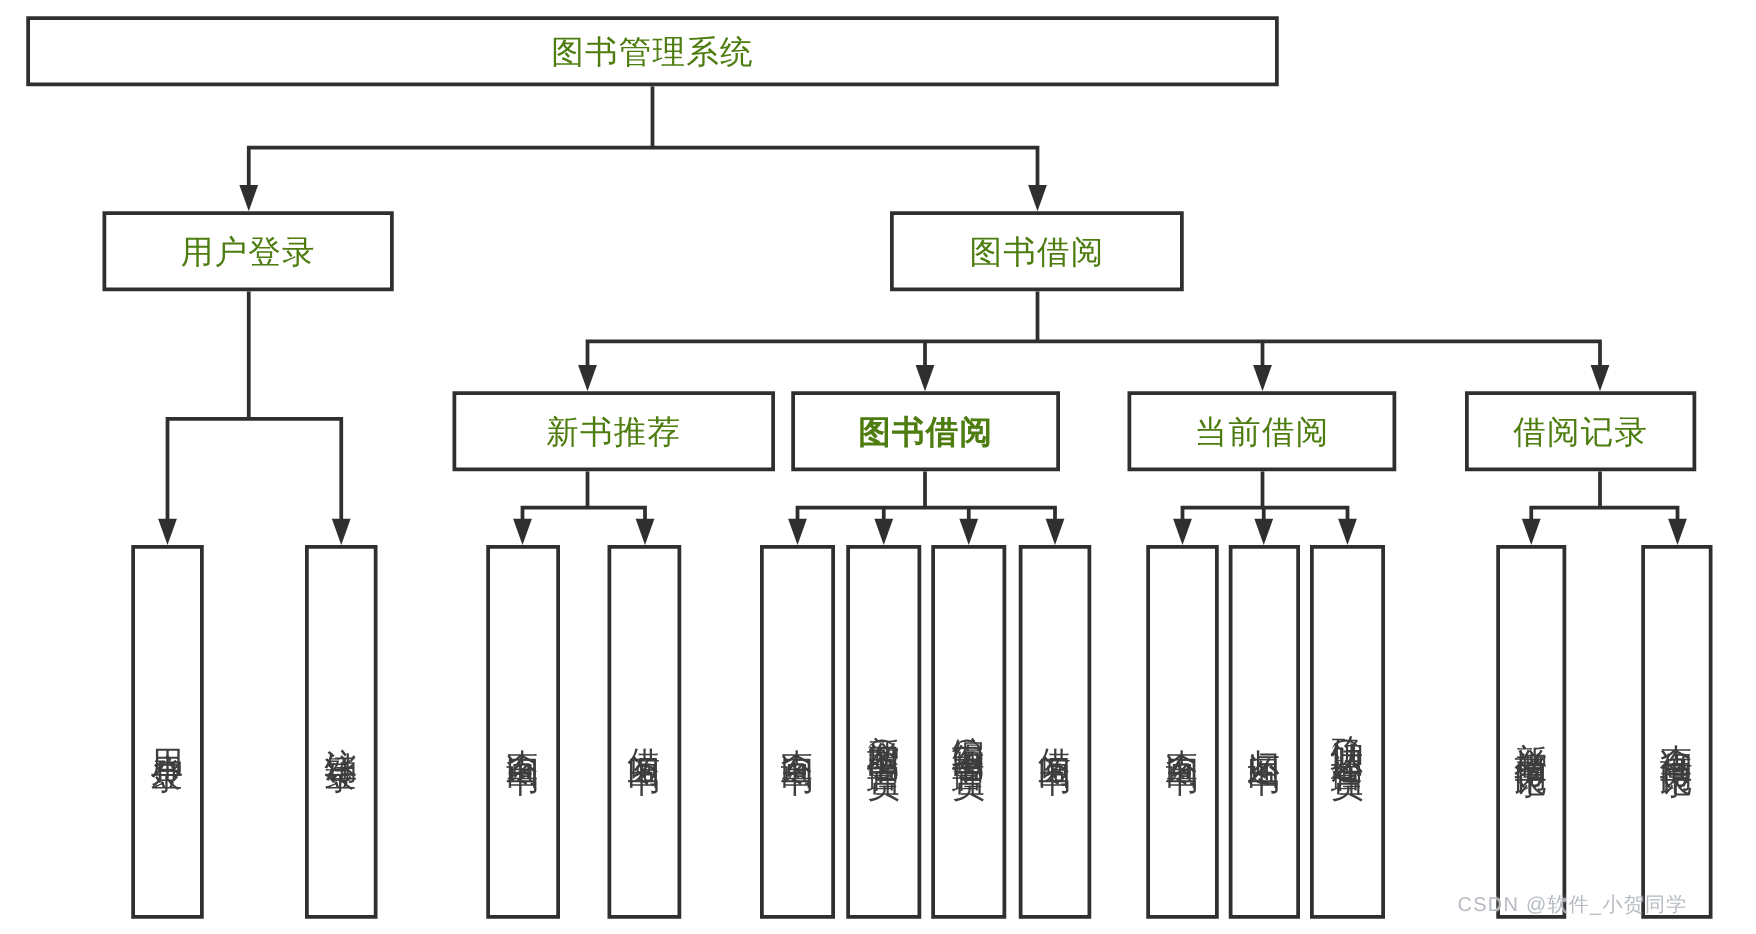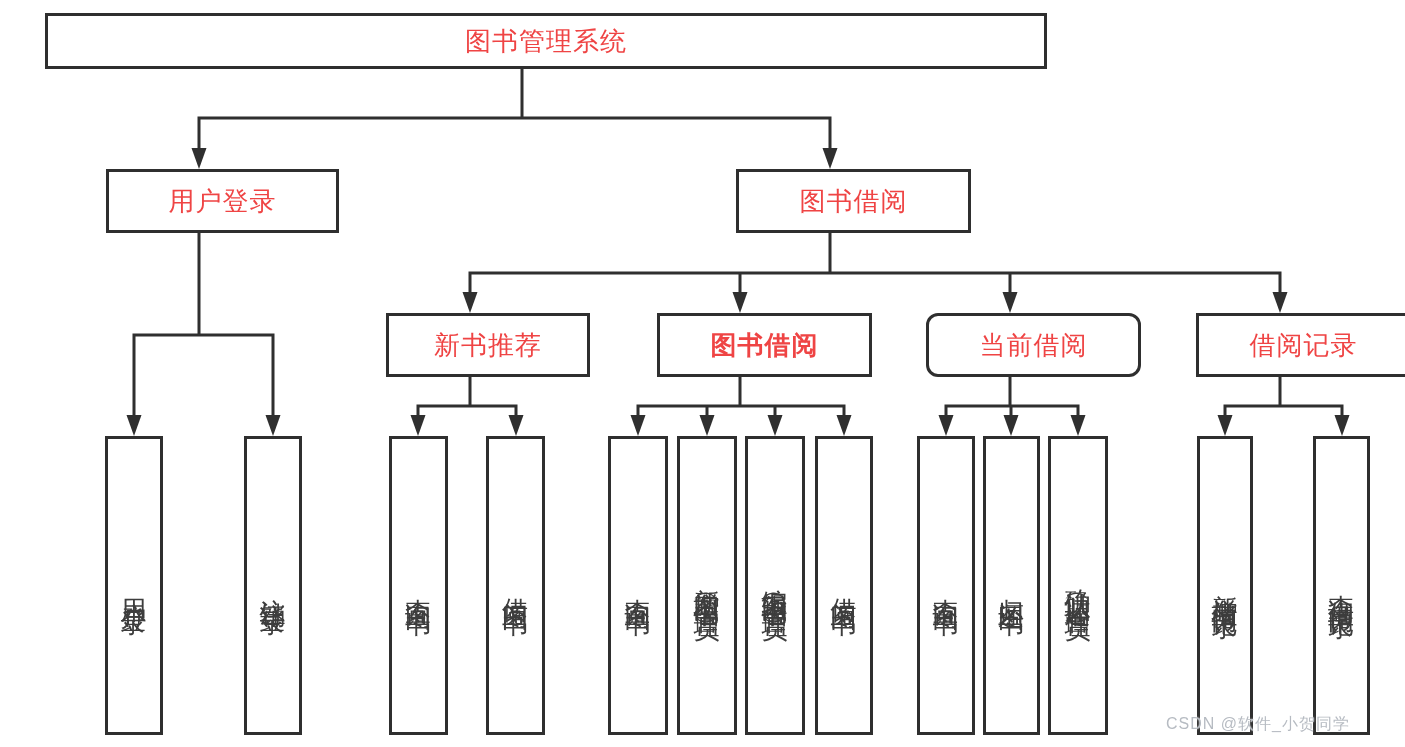--- a/index.html
+++ b/index.html
@@ -10,25 +10,24 @@
     font-family:"Liberation Sans", sans-serif;
     overflow:hidden;
   }
   .connectors { position:absolute; left:0; top:0; width:1405px; height:747px; }
   .box {
     position:absolute;
     box-sizing:border-box;
     border:3px solid #2f2f2f;
     background:#ffffff;
     display:flex; align-items:center; justify-content:center;
-    font-size:26px; color:#ef4444;
+    font-size:26px; color:#4d7c0f;
     letter-spacing:1px;
     white-space:nowrap;
     z-index:2;
-    margin-left:24px;
   }
   .vbox {
     position:absolute;
     box-sizing:border-box;
     border:3px solid #2f2f2f;
     background:#ffffff;
     display:flex; align-items:center; justify-content:center;
     z-index:2;
   }
   .vbox span {
@@ -84,24 +83,24 @@
       <polygon points="1217.5 415, 1232.5 415, 1225 436"></polygon>
       <polygon points="1334.5 415, 1349.5 415, 1342 436"></polygon>
     </g>
   </svg>
 
   <div class="box" style="left:21px; top:13px; width:1002px; height:56px;">图书管理系统</div>
 
   <div class="box" style="left:82px; top:169px; width:233px; height:64px;">用户登录</div>
   <div class="box" style="left:712px; top:169px; width:235px; height:64px;">图书借阅</div>
 
-  <div class="box" style="left:362px; top:313px; width:204px; height:64px;font-family:Liberation Mono, monospace;">新书推荐</div>
+  <div class="box" style="left:362px; top:313px; width:258px; height:64px;font-family:Liberation Mono, monospace;">新书推荐</div>
   <div class="box" style="left:633px; top:313px; width:215px; height:64px;font-weight:bold;">图书借阅</div>
-  <div class="box" style="left:902px; top:313px; width:215px; height:64px;border-radius:12px;">当前借阅</div>
-  <div class="box" style="left:1172px; top:313px; width:215px; height:64px;">借阅记录</div>
+  <div class="box" style="left:902px; top:313px; width:215px; height:64px;">当前借阅</div>
+  <div class="box" style="left:1172px; top:313px; width:185px; height:64px;">借阅记录</div>
 
   <div class="vbox" style="left:105px; top:436px; width:58px; height:299px;">
     <span>用户登录</span>
   </div>
   <div class="vbox" style="left:244px; top:436px; width:58px; height:299px;">
     <span>注销登录</span>
   </div>
 
   <div class="vbox" style="left:389px; top:436px; width:59px; height:299px;">
     <span>查询图书</span>

